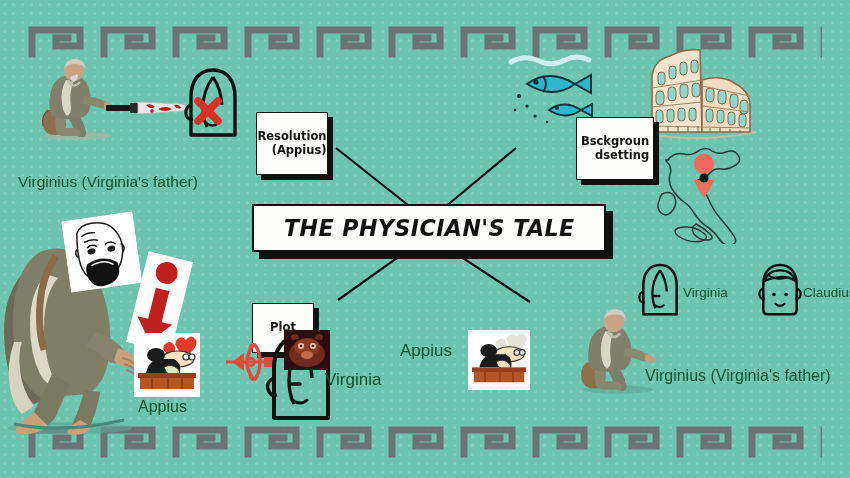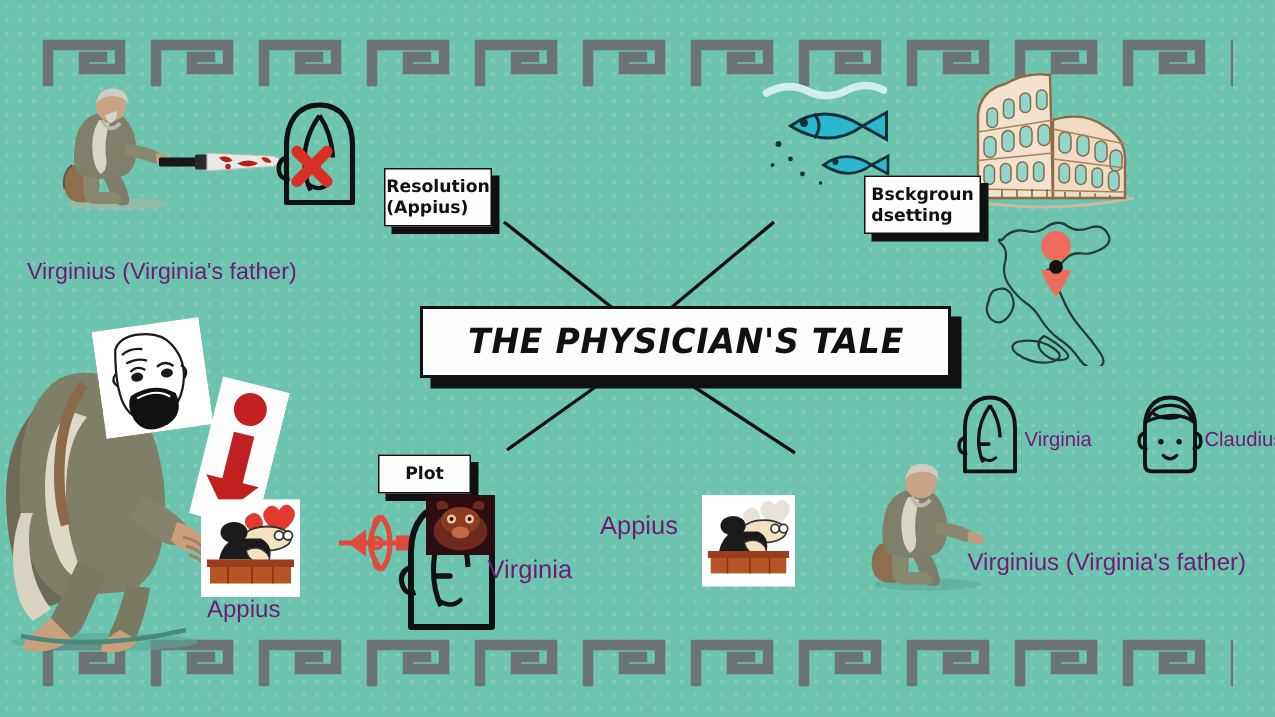--- a/index.html
+++ b/index.html
@@ -26,52 +26,52 @@
   .meander{position:absolute;left:28px;width:794px;height:34px;overflow:hidden;}
   .meander.top{top:24px;}
   .meander.bottom{top:424px;}
   .meander svg{display:block;}
 
   
   .title-box{
     left:252px;top:204px;width:350px;height:44px;
     background:#fdfdfb;border:2px solid #111;
     box-shadow:7px 7px 0 #111;
-    display:flex;align-items:center;justify-content:center;margin-left:28px;
+    display:flex;align-items:center;justify-content:center;
   }
   .title-box span{
     font-family:"DejaVu Sans",sans-serif;
     font-weight:bold;font-style:italic;
     font-size:23px;letter-spacing:.5px;color:#111;
     transform:scaleX(.96);
   }
 
   
   .tag{
     background:#fdfdfb;border:1.5px solid #111;
     box-shadow:5px 5px 0 #111;
     display:flex;align-items:center;justify-content:center;
-    text-align:left;
+    text-align:right;
     font-family:"DejaVu Sans",sans-serif;
     font-weight:bold;font-size:11.5px;color:#111;
-    line-height:1.18;padding:5px 8px;box-sizing:border-box;
+    line-height:1.18;padding:17px 8px;box-sizing:border-box;
   }
   #tag-resolution{left:256px;top:112px;width:72px;}
   #tag-background{left:528px;top:117px;width:78px;margin-left:48px;}
   #tag-plot{left:252px;top:303px;width:62px;}
   #tag-character{left:534px;top:302px;width:76px;}
   #tag-character .second{display:block;}
 
   
   .lines{position:absolute;left:0;top:0;width:850px;height:478px;pointer-events:none;}
 
   
   .plabel{
     font-family:"Liberation Sans",sans-serif;
-    color:#701a75;font-size:15px;white-space:nowrap;
+    color:#14532d;font-size:15px;white-space:nowrap;
   }
   #lbl-virginius-left{left:18px;top:173px;font-size:15.5px;}
   #lbl-virginius-right{left:645px;top:367px;font-size:16px;}
   #lbl-appius-left{left:138px;top:398px;font-size:16px;}
   #lbl-appius-center{left:400px;top:341px;font-size:17px;}
   #lbl-virginia-center{left:325px;top:370px;font-size:17px;}
   #lbl-virginia-right{left:683px;top:285px;font-size:13.5px;}
   #lbl-claudius-right{left:803px;top:285px;font-size:13.5px;}
 
   

